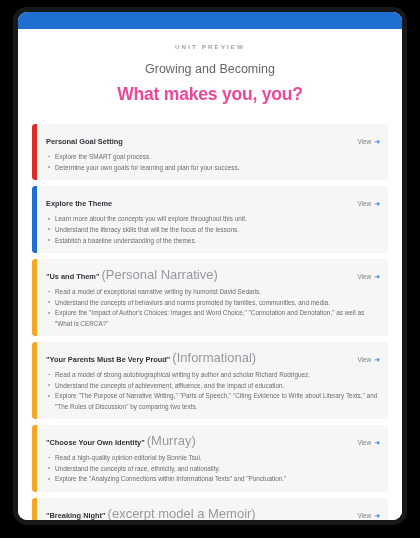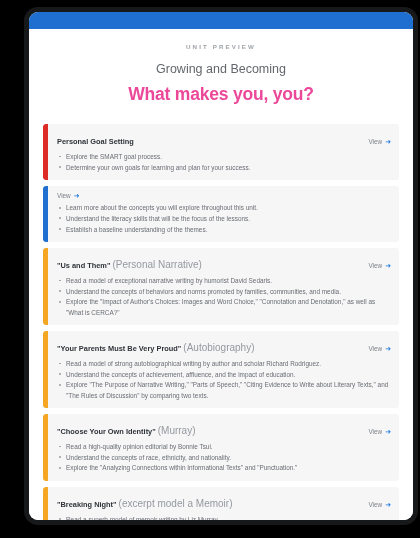--- a/index.html
+++ b/index.html
@@ -11,21 +11,21 @@
     width: 420px;
     height: 538px;
     overflow: hidden;
     font-family: "Liberation Sans", sans-serif;
     -webkit-font-smoothing: antialiased;
   }
 
   
   .device-frame {
     position: absolute;
-    left: 24px;
+    left: 13px;
     top: 7px;
     width: 394px;
     height: 518px;
     background: #17181a;
     border-radius: 14px;
     padding: 5px;
     box-sizing: border-box;
     box-shadow: 0 2px 6px rgba(0,0,0,0.6);
   }
   .screen {
@@ -119,21 +119,21 @@
     gap: 8px;
   }
   .card-title {
     font-size: 7.4px;
     font-weight: 700;
     color: #2f3338;
     line-height: 1.25;
     white-space: nowrap;
   }
   .card-kind {
-    font-size: 10px;
+    font-size: 13px;
     font-weight: 400;
     color: #95999e;
     margin-left: 2px;
   }
   .view-link {
     display: inline-flex;
     align-items: center;
     gap: 3px;
     flex: 0 0 auto;
     cursor: pointer;
@@ -205,20 +205,21 @@
               <ul class="bullets">
                 <li>Explore the SMART goal process.</li>
                 <li>Determine your own goals for learning and plan for your success.</li>
               </ul>
             </div>
           </div>
           <div class="card">
             <div class="accent" style="background: rgb(31, 111, 208);"></div>
             <div class="card-body">
               <div class="card-head">
+                <div><span class="card-title">Explore the Theme</span></div>
                 <a class="view-link">
                   <span class="view-label">View</span>
                   <span class="arrow-icon">➜</span>
                 </a>
               </div>
               <ul class="bullets">
                 <li>Learn more about the concepts you will explore throughout this unit.</li>
                 <li>Understand the literacy skills that will be the focus of the lessons.</li>
                 <li>Establish a baseline understanding of the themes.</li>
               </ul>
@@ -238,21 +239,21 @@
                 <li>Read a model of exceptional narrative writing by humorist David Sedaris.</li>
                 <li>Understand the concepts of behaviors and norms promoted by families, communities, and media.</li>
                 <li>Explore  the "Impact of Author's Choices: Images and Word Choice," "Connotation and Denotation," as well as "What is CERCA?"</li>
               </ul>
             </div>
           </div>
           <div class="card">
             <div class="accent" style="background: rgb(245, 166, 35);"></div>
             <div class="card-body">
               <div class="card-head">
-                <div><span class="card-title">"Your Parents Must Be Very Proud"</span><span class="card-kind">(Autobiography)</span></div>
+                <div><span class="card-title">"Your Parents Must Be Very Proud"</span><span class="card-kind">(Informational)</span></div>
                 <a class="view-link">
                   <span class="view-label">View</span>
                   <span class="arrow-icon">➜</span>
                 </a>
               </div>
               <ul class="bullets">
                 <li>Read a model of strong autobiographical writing by author and scholar Richard Rodriguez.</li>
                 <li>Understand the concepts of achievement, affluence, and the impact of education.</li>
                 <li>Explore "The Purpose of Narrative Writing,"  "Parts of Speech," "Citing Evidence to Write about Literary Texts," and "The Rules of Discussion" by comparing two texts.</li>
               </ul>

